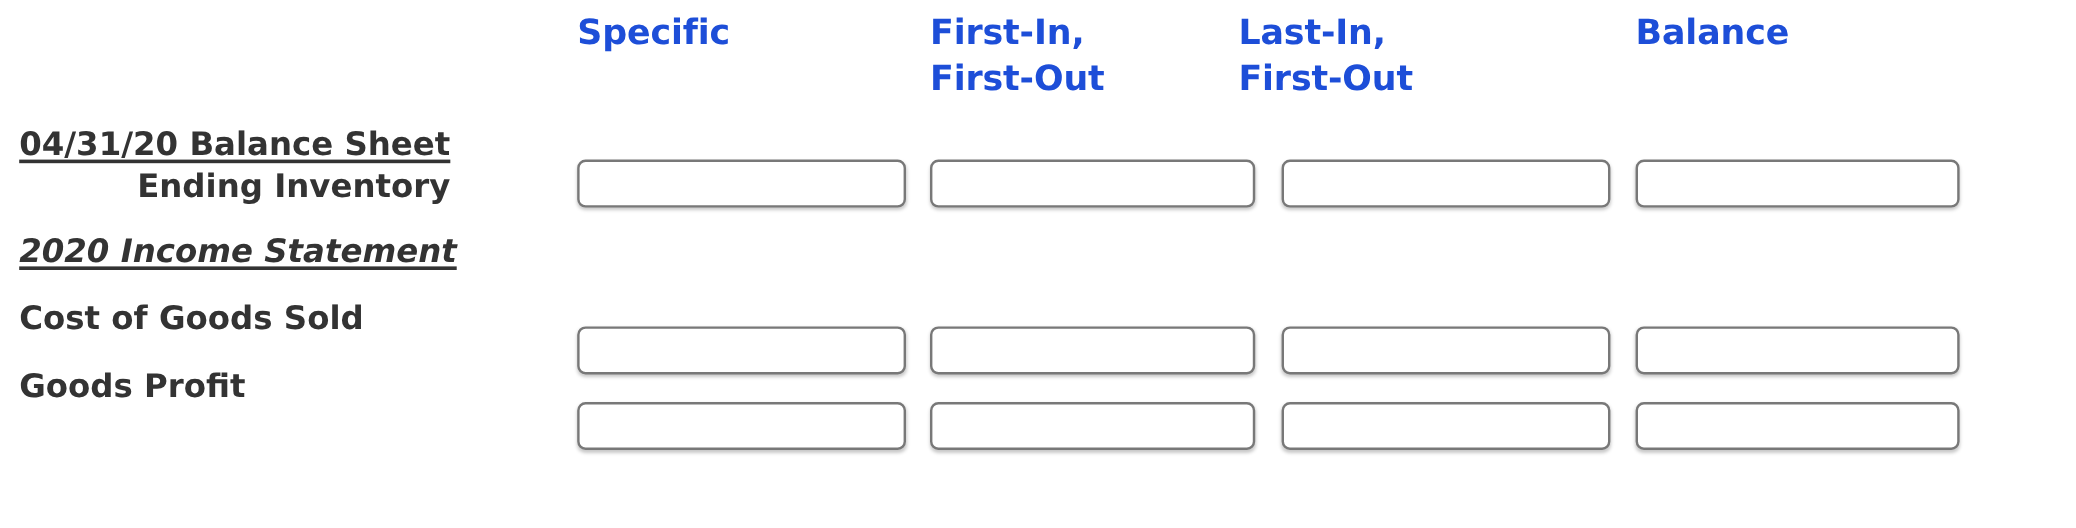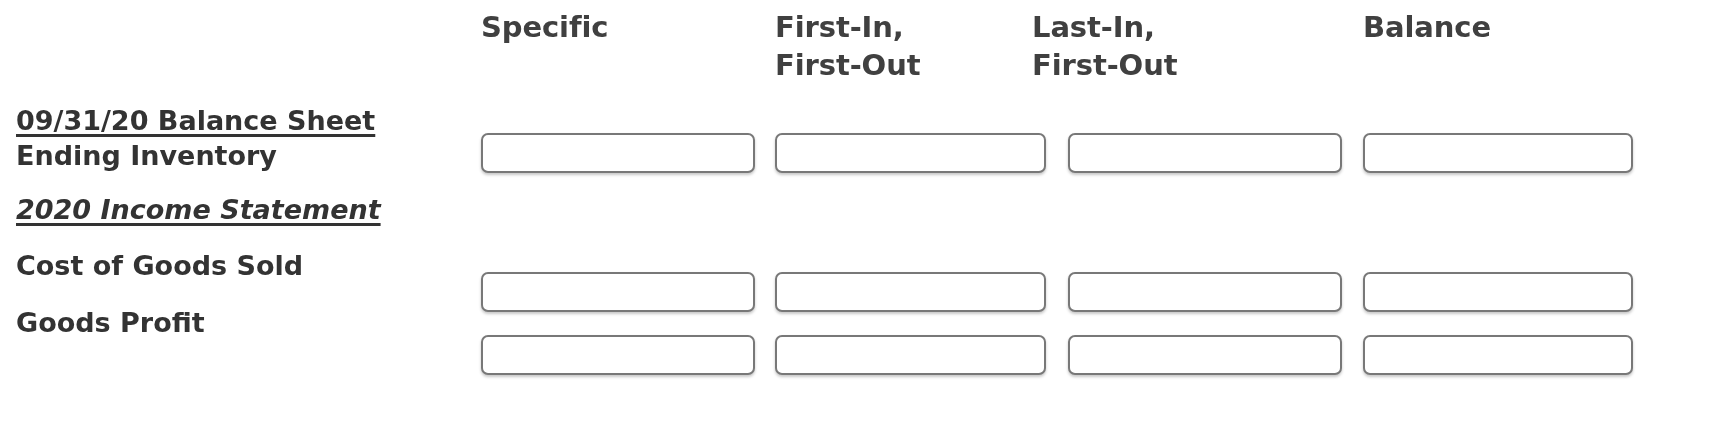--- a/index.html
+++ b/index.html
@@ -30,21 +30,21 @@
     width: 1730px;
     height: 100px;
   }
   .col-header {
     position: absolute;
     top: 8px;
     font-size: 29px;
     font-weight: bold;
     line-height: 1.32;
     letter-spacing: -0.1px;
-    color: #404040;
+    color: #1d4ed8;
     white-space: pre-line;
   }
   .col-header .line {
     display: block;
   }
 
   
   .row-label {
     position: absolute;
     left: 16px;
@@ -55,20 +55,21 @@
     white-space: nowrap;
   }
   .row-label .underlined {
     display: inline-block;
     text-decoration: underline;
     text-decoration-thickness: 3px;
     text-underline-offset: 4px;
   }
   .row-label .plain {
     display: block;
+    text-align: right;
   }
 
   
   .answer-box {
     position: absolute;
     height: 40px;
     box-sizing: border-box;
     background: #ffffff;
     border: 2px solid #787878;
     border-radius: 7px;
@@ -86,21 +87,21 @@
 <div class="worksheet">
 
   <div class="header-row">
       <div class="col-header" style="left: 481px;"><span class="line">Specific</span></div>
       <div class="col-header" style="left: 775px;"><span class="line">First-In,</span><span class="line">First-Out</span></div>
       <div class="col-header" style="left: 1032px;"><span class="line">Last-In,</span><span class="line">First-Out</span></div>
       <div class="col-header" style="left: 1363px;"><span class="line">Balance</span></div>
     </div>
 
   <div>
-      <div class="row-label" style="top: 104px;"><span class="underlined">09/31/20 Balance Sheet</span><br><span class="plain">Ending Inventory</span></div>
+      <div class="row-label" style="top: 104px;"><span class="underlined">04/31/20 Balance Sheet</span><br><span class="plain">Ending Inventory</span></div>
       <input type="text" class="answer-box" placeholder="" style="left: 481px; top: 133px; width: 274px; height: 40px;">
       <input type="text" class="answer-box" placeholder="" style="left: 775px; top: 133px; width: 271px; height: 40px;">
       <input type="text" class="answer-box" placeholder="" style="left: 1068px; top: 133px; width: 274px; height: 40px;">
       <input type="text" class="answer-box" placeholder="" style="left: 1363px; top: 133px; width: 270px; height: 40px;">
       <div class="row-label" style="top: 193px; font-style: italic;"><span class="underlined">2020 Income Statement</span></div>
       <div class="row-label" style="top: 249px;">
         <span class="plain">Cost of Goods Sold</span>
       </div>
       <input type="text" class="answer-box" placeholder="" style="left: 481px; top: 272px; width: 274px; height: 40px;">
       <input type="text" class="answer-box" placeholder="" style="left: 775px; top: 272px; width: 271px; height: 40px;">

